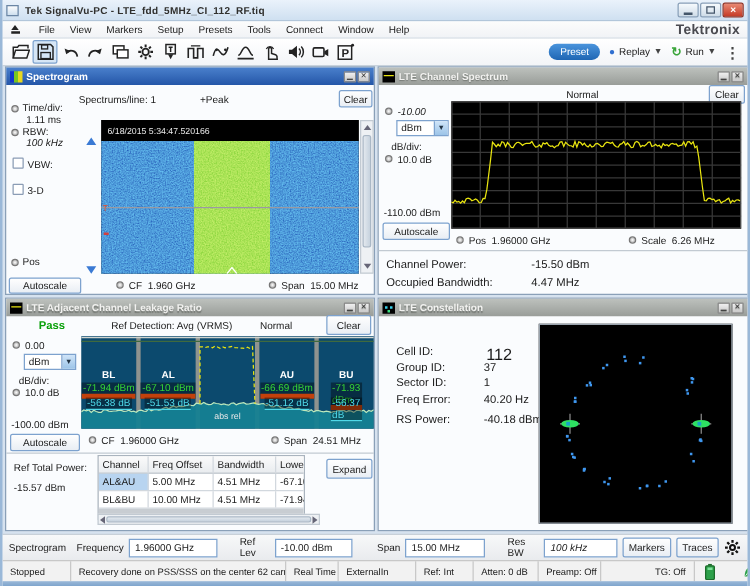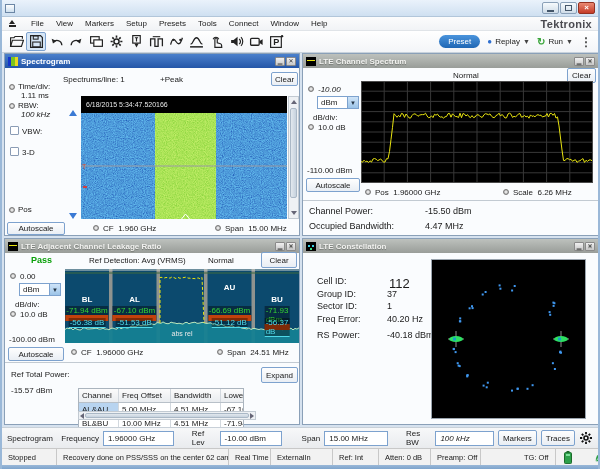--- a/index.html
+++ b/index.html
@@ -65,21 +65,21 @@
   .tri-down{width:0;height:0;border-left:4px solid transparent;border-right:4px solid transparent;border-top:6px solid #3a7ad4;position:absolute;}
   .sbar{position:absolute;width:11px;background:#eef1f4;border:1px solid #c2cad2;}
   .sbar .arr{position:absolute;left:0;width:100%;height:10px;display:flex;align-items:center;justify-content:center;}
   .sbar .thumb{position:absolute;left:1px;right:1px;background:linear-gradient(90deg,#e2e8ee,#c6d2de);border:1px solid #aab8c6;border-radius:2px;}
   .tri-s-up{width:0;height:0;border-left:3px solid transparent;border-right:3px solid transparent;border-bottom:4px solid #667;}
   .tri-s-down{width:0;height:0;border-left:3px solid transparent;border-right:3px solid transparent;border-top:4px solid #667;}
   .tri-s-left{width:0;height:0;border-top:3px solid transparent;border-bottom:3px solid transparent;border-right:4px solid #667;}
   .tri-s-right{width:0;height:0;border-top:3px solid transparent;border-bottom:3px solid transparent;border-left:4px solid #667;}
   
   .seg-name{position:absolute;color:#fff;font-weight:bold;font-size:8px;transform:translateX(-50%);}
-  .seg-abs{position:absolute;color:#35d435;font-size:8px;transform:translateX(-50%);border-bottom:6px solid #c2410c;background:rgba(0,0,0,.4);padding:0 1px;}
+  .seg-abs{position:absolute;color:#35d435;font-size:8px;transform:translateX(-50%);border-bottom:4px solid #c2410c;background:rgba(0,0,0,.4);padding:0 1px;}
   .seg-rel{position:absolute;color:#4fd8e8;font-size:8px;transform:translateX(-50%);border-bottom:1px solid #4fd8e8;background:rgba(0,0,0,.35);padding:0 1px;}
   .absrel{position:absolute;color:#e8e8e8;font-size:7px;transform:translateX(-50%);}
   
   .tbl{position:absolute;border:1px solid #aab4be;background:#fff;overflow:hidden;}
   .trow{display:flex;height:14px;border-bottom:1px solid #d2d8de;}
   .trow.head{background:linear-gradient(#fbfbfb,#e9ecef);border-bottom:1px solid #b8c0c8;}
   .tcell{padding:2px 3px;border-right:1px solid #d2d8de;overflow:hidden;white-space:nowrap;flex:none;}
   .tcell.sel{background:#b8d4f0;}
   .tfill{height:8px;background:#c8cdd2;}
   .hscroll{position:absolute;height:9px;background:#eef1f4;border:1px solid #c2cad2;display:flex;align-items:center;justify-content:space-between;padding:0 1px;}
@@ -94,20 +94,21 @@
   .bstrip{position:absolute;left:0;top:465px;width:100%;height:4px;background:linear-gradient(#9ab8d8,#7ea4cc);}
   svg{display:block;}
 </style>
 </head>
 <body>
 
 <div class="window">
 
   <div class="titlebar">
     <div class="appicon"></div>
+    <div class="title-text">Tek SignalVu-PC - LTE_fdd_5MHz_CI_112_RF.tiq</div>
     <div class="winbtns">
       <div class="winbtn">
           <div class="glyph-min"></div>
         </div>
       <div class="winbtn">
           <div class="glyph-max"></div>
         </div>
       <div class="winbtn close">
           <span>×</span>
         </div>
@@ -392,42 +393,42 @@
           <rect x="139.0" y="0" width="3.5" height="74" fill="#8f938f"></rect>
           <rect x="186.5" y="0" width="3.5" height="74" fill="#8f938f"></rect>
           <line x1="0" y1="1" x2="234" y2="1" stroke="#cfd4cf"></line>
           <line x1="0" y1="4" x2="234" y2="4" stroke="#3f6a3f"></line>
           <polygon points="0.0,60.5 2.0,59.0 4.0,59.7 6.0,59.0 8.0,60.9 10.0,59.2 12.0,60.2 14.0,60.9 16.0,60.9 18.0,58.9 20.0,58.9 22.0,59.9 24.0,60.0 26.0,59.8 28.0,59.7 30.0,59.3 32.0,59.3 34.0,60.1 36.0,60.0 38.0,59.2 40.0,60.2 42.0,60.0 44.0,60.8 46.0,59.4 48.0,59.1 50.0,59.9 52.0,60.1 54.0,58.1 56.0,59.7 58.0,58.7 60.0,58.5 62.0,59.0 64.0,58.7 66.0,57.4 68.0,56.8 70.0,58.1 72.0,56.7 74.0,55.7 76.0,56.9 78.0,55.9 80.0,56.2 82.0,56.1 84.0,55.4 86.0,54.7 88.0,55.3 90.0,55.4 92.0,53.6 94.0,53.9 96.0,54.3 98.0,52.9 100.0,54.1 102.0,54.7 104.0,54.6 106.0,53.1 108.0,53.8 110.0,54.0 112.0,54.7 114.0,54.2 116.0,54.7 118.0,55.1 120.0,53.6 122.0,53.4 124.0,54.8 126.0,53.9 128.0,53.5 130.0,53.2 132.0,54.3 134.0,54.2 136.0,53.7 138.0,53.3 140.0,54.1 142.0,54.4 144.0,54.0 146.0,53.9 148.0,55.5 150.0,54.5 152.0,56.3 154.0,56.4 156.0,55.1 158.0,55.9 160.0,57.3 162.0,57.9 164.0,57.6 166.0,56.7 168.0,57.1 170.0,58.5 172.0,58.1 174.0,57.8 176.0,58.8 178.0,59.3 180.0,59.5 182.0,60.0 184.0,58.8 186.0,60.5 188.0,59.5 190.0,59.5 192.0,60.1 194.0,60.5 196.0,59.9 198.0,60.3 200.0,60.8 202.0,60.2 204.0,60.0 206.0,59.4 208.0,59.1 210.0,59.3 212.0,60.5 214.0,59.5 216.0,59.8 218.0,60.9 220.0,59.4 222.0,59.2 224.0,59.8 226.0,59.2 228.0,60.9 230.0,59.4 232.0,60.1 234.0,58.8 234,74 0,74" fill="#157f92" opacity="0.95"></polygon>
           <polyline points="0.0,60.5 2.0,59.0 4.0,59.7 6.0,59.0 8.0,60.9 10.0,59.2 12.0,60.2 14.0,60.9 16.0,60.9 18.0,58.9 20.0,58.9 22.0,59.9 24.0,60.0 26.0,59.8 28.0,59.7 30.0,59.3 32.0,59.3 34.0,60.1 36.0,60.0 38.0,59.2 40.0,60.2 42.0,60.0 44.0,60.8 46.0,59.4 48.0,59.1 50.0,59.9 52.0,60.1 54.0,58.1 56.0,59.7 58.0,58.7 60.0,58.5 62.0,59.0 64.0,58.7 66.0,57.4 68.0,56.8 70.0,58.1 72.0,56.7 74.0,55.7 76.0,56.9 78.0,55.9 80.0,56.2 82.0,56.1 84.0,55.4 86.0,54.7 88.0,55.3 90.0,55.4 92.0,53.6 94.0,53.9 96.0,54.3 98.0,52.9 100.0,54.1 102.0,54.7 104.0,54.6 106.0,53.1 108.0,53.8 110.0,54.0 112.0,54.7 114.0,54.2 116.0,54.7 118.0,55.1 120.0,53.6 122.0,53.4 124.0,54.8 126.0,53.9 128.0,53.5 130.0,53.2 132.0,54.3 134.0,54.2 136.0,53.7 138.0,53.3 140.0,54.1 142.0,54.4 144.0,54.0 146.0,53.9 148.0,55.5 150.0,54.5 152.0,56.3 154.0,56.4 156.0,55.1 158.0,55.9 160.0,57.3 162.0,57.9 164.0,57.6 166.0,56.7 168.0,57.1 170.0,58.5 172.0,58.1 174.0,57.8 176.0,58.8 178.0,59.3 180.0,59.5 182.0,60.0 184.0,58.8 186.0,60.5 188.0,59.5 190.0,59.5 192.0,60.1 194.0,60.5 196.0,59.9 198.0,60.3 200.0,60.8 202.0,60.2 204.0,60.0 206.0,59.4 208.0,59.1 210.0,59.3 212.0,60.5 214.0,59.5 216.0,59.8 218.0,60.9 220.0,59.4 222.0,59.2 224.0,59.8 226.0,59.2 228.0,60.9 230.0,59.4 232.0,60.1 234.0,58.8" fill="none" stroke="#bce8bc" stroke-width="1"></polyline>
           <polyline points="95.0,54.0 95.0,8.4 97.0,8.4 99.0,9.1 101.0,8.5 103.0,8.6 105.0,9.2 107.0,7.9 109.0,8.6 111.0,9.6 113.0,8.4 115.0,9.3 117.0,8.9 119.0,8.5 121.0,8.1 123.0,9.1 125.0,9.2 127.0,9.6 129.0,9.5 131.0,9.8 133.0,8.8 135.0,9.8 137.0,8.4 139.0,54.0" fill="none" stroke="#e8e410" stroke-width="1" stroke-dasharray="3 2"></polyline>
         </svg>
       <div class="seg-name" style="left:9.4%;top:26px;">BL</div>
       <div class="seg-name" style="left:29.7%;top:26px;">AL</div>
-      <div class="seg-name" style="left:70.3%;top:14px;">AU</div>
+      <div class="seg-name" style="left:70.3%;top:26px;">AU</div>
       <div class="seg-name" style="left:90.6%;top:26px;">BU</div>
       <div class="seg-abs" style="left:9.4%;top:37px;">-71.94 dBm</div>
       <div class="seg-abs" style="left:29.7%;top:37px;">-67.10 dBm</div>
       <div class="seg-abs" style="left:70.3%;top:37px;">-66.69 dBm</div>
       <div class="seg-abs" style="left:90.6%;top:37px;">-71.93 dBm</div>
       <div class="seg-rel" style="left:9.4%;top:49px;">-56.38 dB</div>
       <div class="seg-rel" style="left:29.7%;top:49px;">-51.53 dB</div>
       <div class="seg-rel" style="left:70.3%;top:49px;">-51.12 dB</div>
       <div class="seg-rel" style="left:90.6%;top:49px;">-56.37 dB</div>
       <div class="absrel" style="left:50%;top:61px;">abs rel</div>
     </div>
     <div class="knob" style="position:absolute;left:66px;top:110px;"></div>
     <div class="lab" style="left:76px;top:109px;"><span>CF</span>&nbsp;&nbsp;<span>1.96000 GHz</span></div>
     <div class="knob" style="position:absolute;left:212px;top:110px;"></div>
     <div class="lab" style="left:222px;top:109px;"><span>Span</span>&nbsp;&nbsp;<span>24.51 MHz</span></div>
 
     <div style="position:absolute;left:0;top:123px;width:100%;border-top:1px solid #c2cad2;"></div>
     <div class="lab" style="left:6px;top:131px;text-align:center;">Ref Total Power:</div>
     <div class="lab" style="left:6px;top:147px;">-15.57 dBm</div>
 
-    <div class="tbl" style="left:73px;top:125px;width:166px;height:52px;margin-top:24px;">
+    <div class="tbl" style="left:73px;top:125px;width:166px;height:52px;">
       <div class="trow head">
         <div class="tcell" style="width:40px;">Channel</div>
         <div class="tcell" style="width:52px;">Freq Offset</div>
         <div class="tcell" style="width:50px;">Bandwidth</div>
         <div class="tcell" style="width:36px;border-right:none;">Lower A</div>
       </div>
       <div class="trow">
         <div class="tcell sel" style="width:40px;">AL&amp;AU</div>
         <div class="tcell" style="width:52px;">5.00 MHz</div>
         <div class="tcell" style="width:50px;">4.51 MHz</div>

